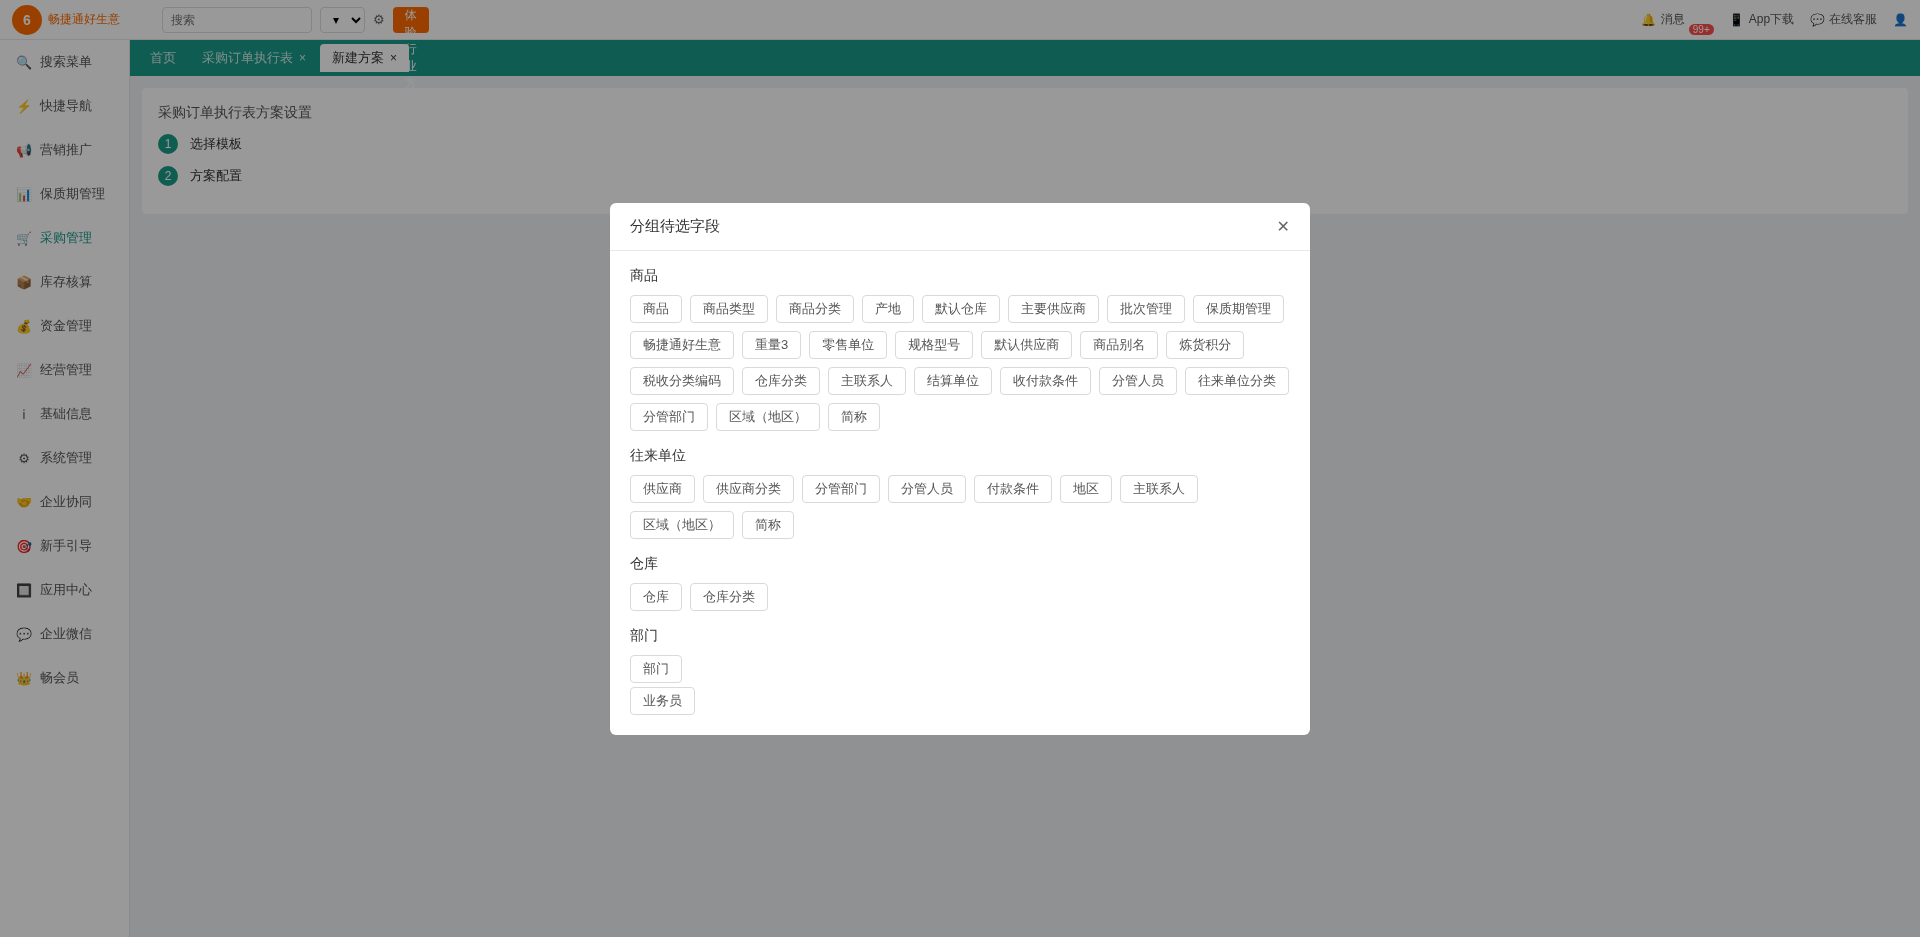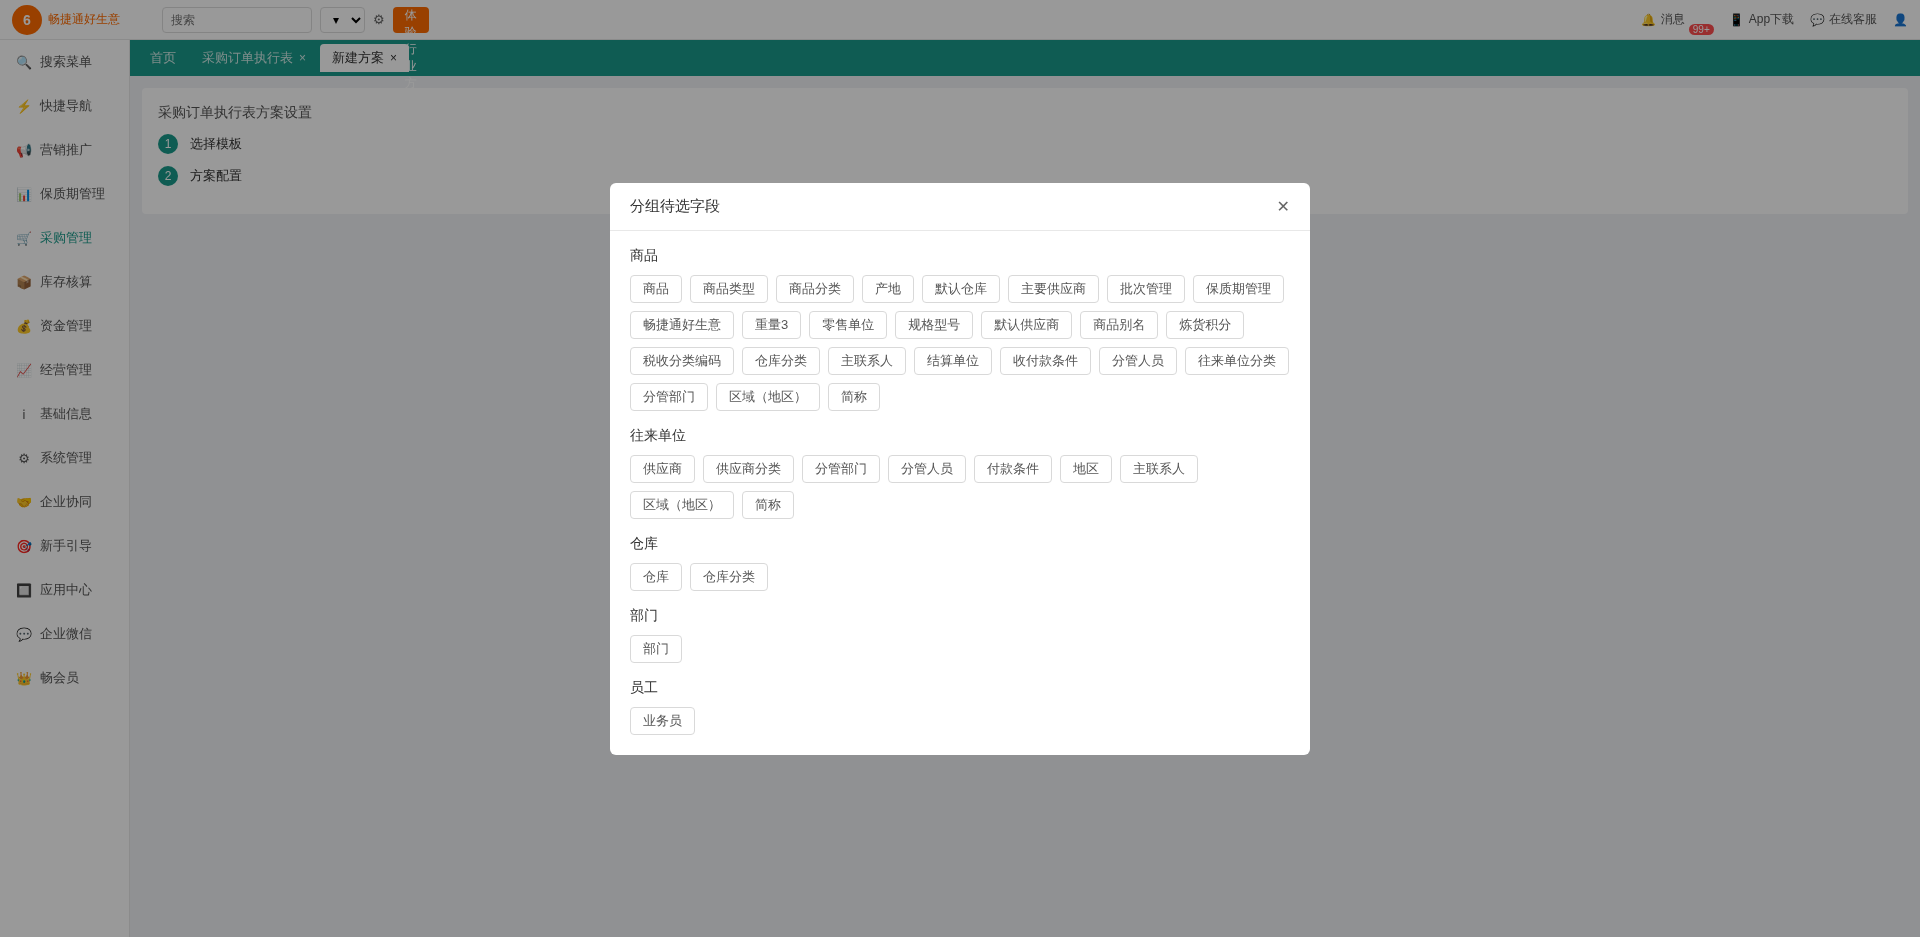--- a/index.html
+++ b/index.html
@@ -354,20 +354,19 @@
           </div>
           <div class="section-title">仓库</div>
           <div class="field-grid">
             <div class="field-tag">仓库</div>
             <div class="field-tag">仓库分类</div>
           </div>
           <div class="section-title">部门</div>
           <div class="field-grid">
             <div class="field-tag">部门</div>
           </div>
-          <div class="section-title">员工</div>
           <div class="field-grid">
             <div class="field-tag">业务员</div>
           </div>
         </div>
     </div>
   </div>
 </div>
 
 </body></html>

